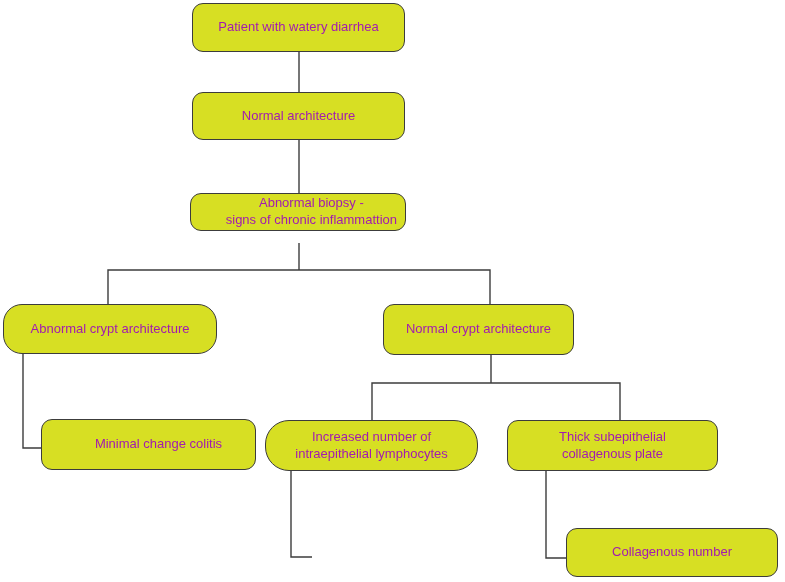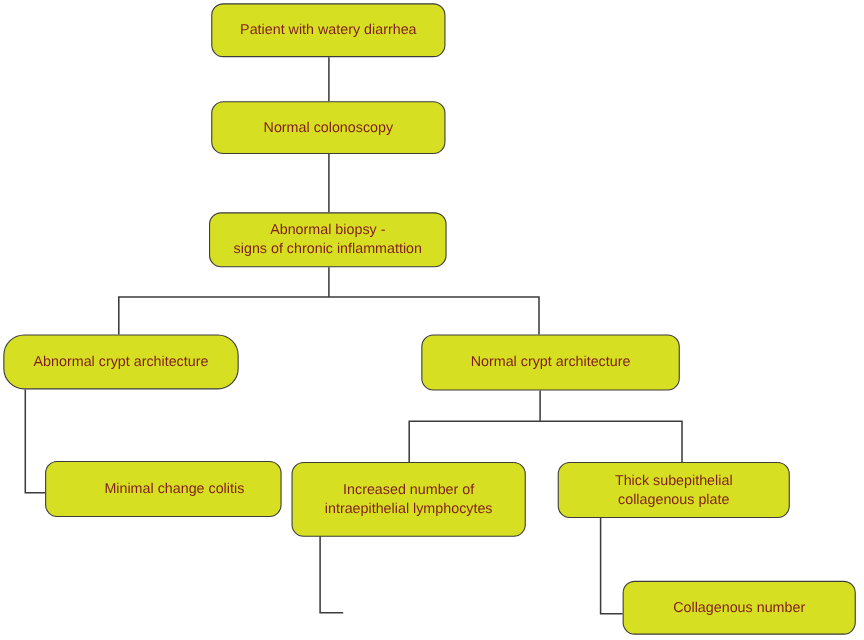--- a/index.html
+++ b/index.html
@@ -29,32 +29,32 @@
     box-sizing: border-box;
     background: #d7df23;
     border: 1.6px solid #3c3c3c;
     border-radius: 11px;
     display: flex;
     align-items: center;
     justify-content: center;
     text-align: center;
     font-size: 13px;
     line-height: 1.3;
-    color: #7f1d1d;
+    color: #a21caf;
     white-space: pre-line;
     padding: 2px 8px;
   }
   
   .n-patient        { left: 192px; top:   3px; width: 213px; height: 49px; }
   .n-colonoscopy    { left: 192px; top:  92px; width: 213px; height: 48px; }
-  .n-biopsy         { left: 190px; top: 193px; width: 216px; height: 50px; }
+  .n-biopsy         { left: 190px; top: 193px; width: 216px; height: 38px; justify-content: flex-end; }
   .n-abn-crypt      { left:   3px; top: 304px; width: 214px; height: 50px; border-radius: 19px; }
-  .n-norm-crypt     { left: 383px; top: 304px; width: 235px; height: 51px; }
+  .n-norm-crypt     { left: 383px; top: 304px; width: 191px; height: 51px; }
   .n-minimal        { left:  41px; top: 419px; width: 215px; height: 51px; padding-left: 28px; }
-  .n-lymph-num      { left: 265px; top: 420px; width: 213px; height: 68px; }
+  .n-lymph-num      { left: 265px; top: 420px; width: 213px; height: 51px; border-radius: 24px; }
   .n-thick-plate    { left: 507px; top: 420px; width: 211px; height: 51px; }
   .n-lymphocytic    { left: 312px; top: 529px; width: 213px; height: 50px; }
   .n-collagenous    { left: 566px; top: 528px; width: 212px; height: 49px; }
 </style>
 </head>
 <body>
 
 <div class="canvas">
 
   <svg class="connectors" viewBox="0 0 785 582" fill="none" stroke="#3c3c3c" stroke-width="1.4">
@@ -76,21 +76,21 @@
     <polyline points="291,471 291,557 312,557"></polyline>
 
     <polyline points="546,471 546,558 566,558"></polyline>
   </svg>
 
   <div class="node n-patient">
     <span>Patient with watery diarrhea</span>
   </div>
 
   <div class="node n-colonoscopy">
-    <span>Normal colonoscopy</span>
+    <span>Normal architecture</span>
   </div>
 
   <div class="node n-biopsy">
     <span>Abnormal biopsy -
 signs of chronic inflammattion</span>
   </div>
 
   <div class="node n-abn-crypt">
     <span>Abnormal crypt architecture</span>
   </div>

